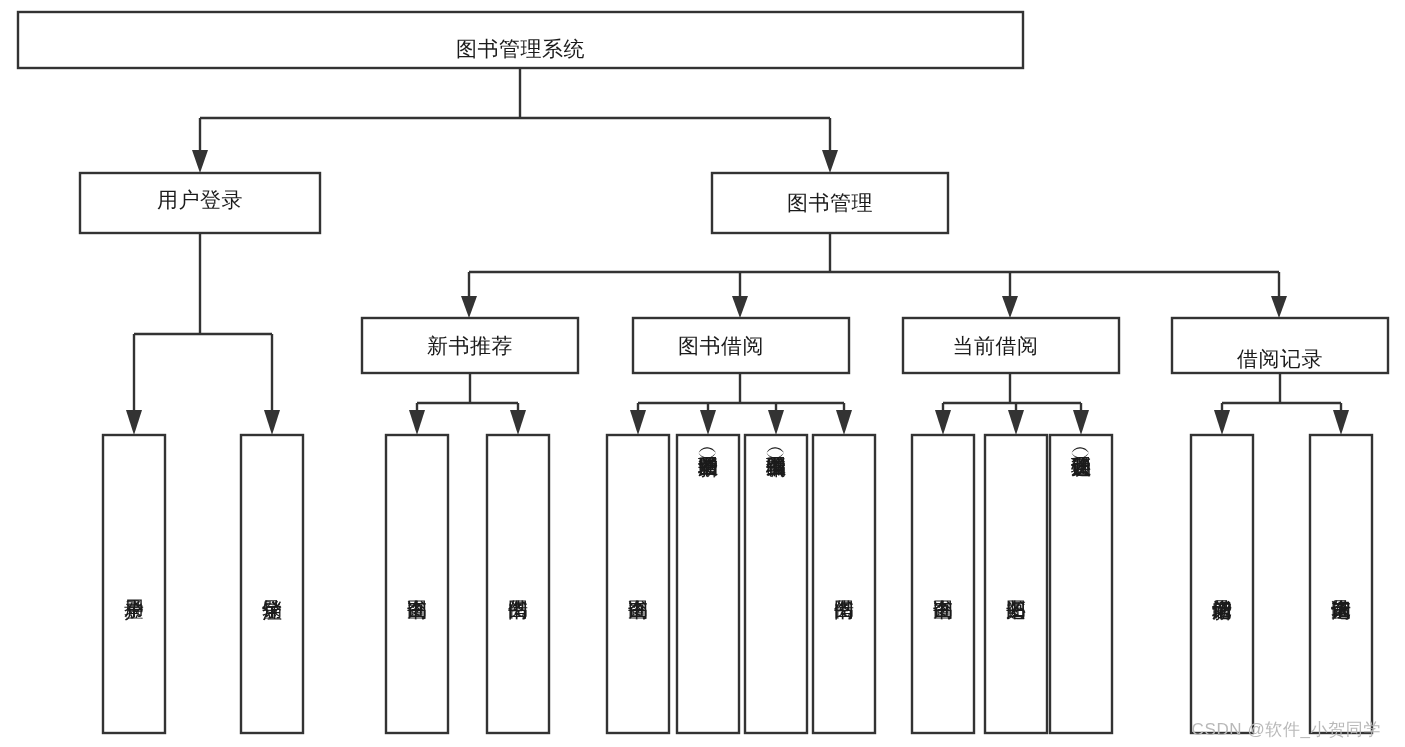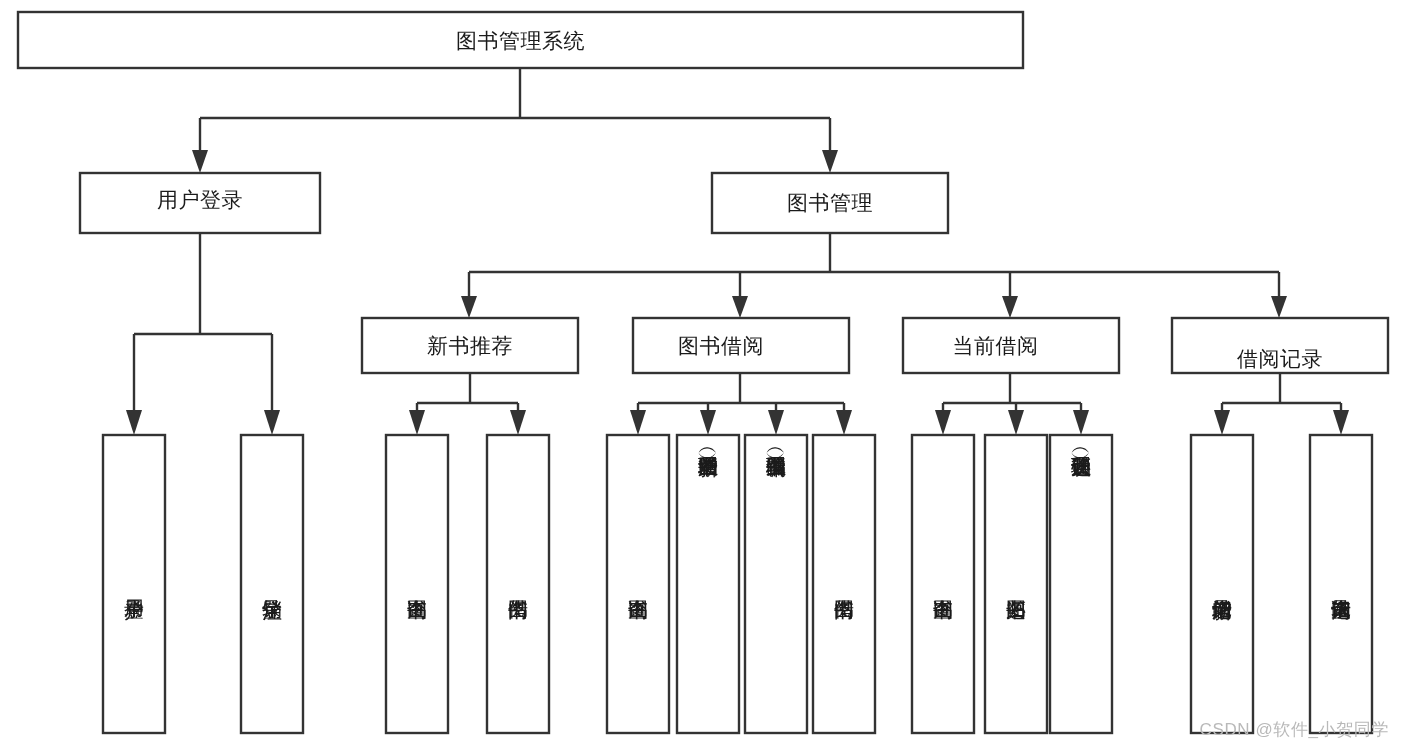--- a/index.html
+++ b/index.html
@@ -61,21 +61,21 @@
     color: #1b1b1b;
     font-size: 20px;
     line-height: 1.16;
     writing-mode: vertical-rl;
     text-orientation: upright;
     white-space: nowrap;
     pointer-events: none;
   }
   .watermark {
     position: absolute;
-    right: 16px;
+    right: 24px;
     bottom: 6px;
     font-size: 17px;
     color: #b9b9b9;
     letter-spacing: 0.6px;
     white-space: nowrap;
     pointer-events: none;
   }
 </style>
 </head>
 <body>
@@ -178,21 +178,21 @@
     <rect class="node-box" x="677" y="435" width="62" height="298"></rect>
     <rect class="node-box" x="745" y="435" width="62" height="298"></rect>
     <rect class="node-box" x="813" y="435" width="62" height="298"></rect>
     <rect class="node-box" x="912" y="435" width="62" height="298"></rect>
     <rect class="node-box" x="985" y="435" width="62" height="298"></rect>
     <rect class="node-box" x="1050" y="435" width="62" height="298"></rect>
     <rect class="node-box" x="1191" y="435" width="62" height="298"></rect>
     <rect class="node-box" x="1310" y="435" width="62" height="298"></rect>
   </svg>
 
-  <div class="node-label-h" style="left:18px; top:12px; width:1005px; height:57px;">图书管理系统</div>
+  <div class="node-label-h" style="left:18px; top:20px; width:1005px; height:57px;">图书管理系统</div>
 
   <div class="node-label-h" style="left:80px; top:173px; width:240px; height:53px;">用户登录</div>
   <div class="node-label-h" style="left:362px; top:318px; width:216px; height:55px;">新书推荐</div>
 
   <div class="node-label-h" style="left:712px; top:173px; width:236px; height:60px;">图书管理</div>
   <div class="node-label-h" style="left:633px; top:318px; width:176px; height:55px;">图书借阅</div>
   <div class="node-label-h" style="left:903px; top:318px; width:185px; height:55px;">当前借阅</div>
   <div class="node-label-h" style="left:1172px; top:326px; width:216px; height:66px;">借阅记录</div>
 
   <div class="node-label-v" style="left:103px; top:435px; width:62px; height:298px;">用户登录</div>

